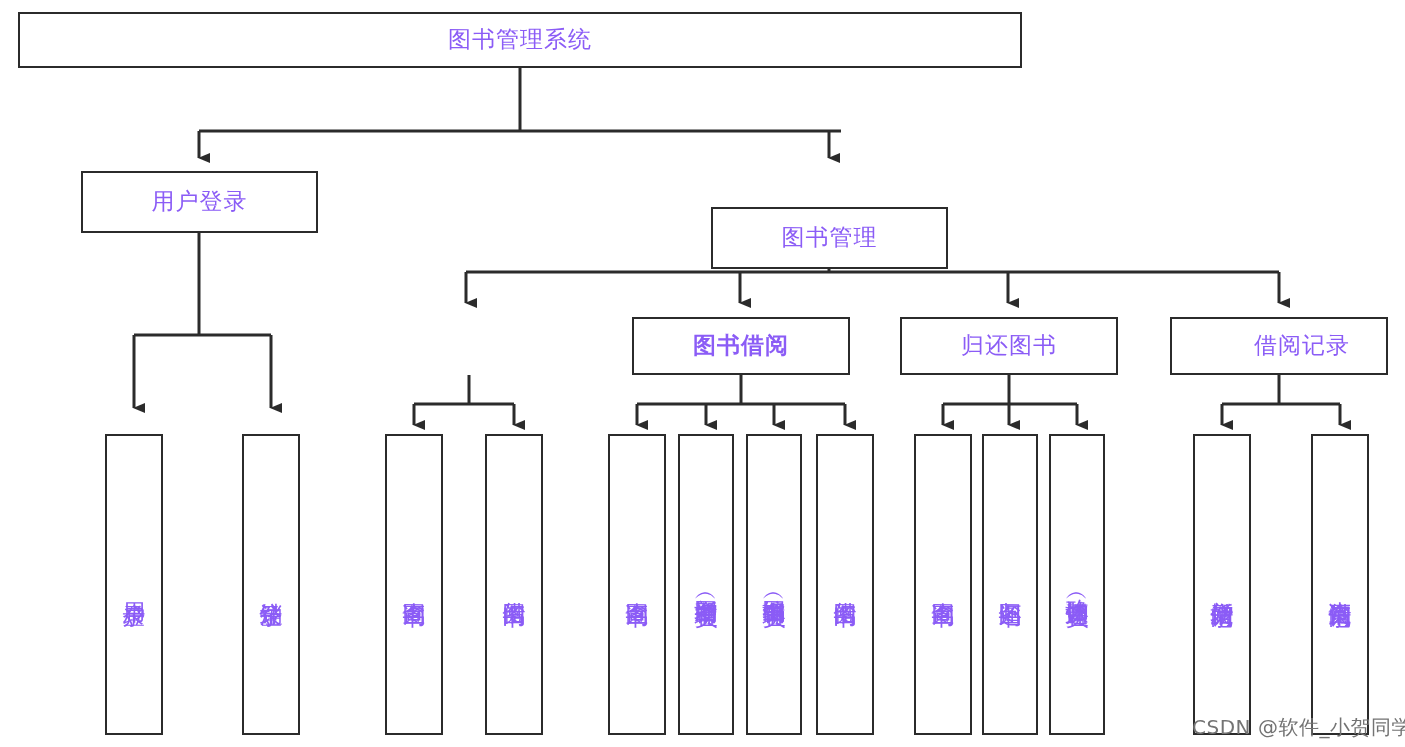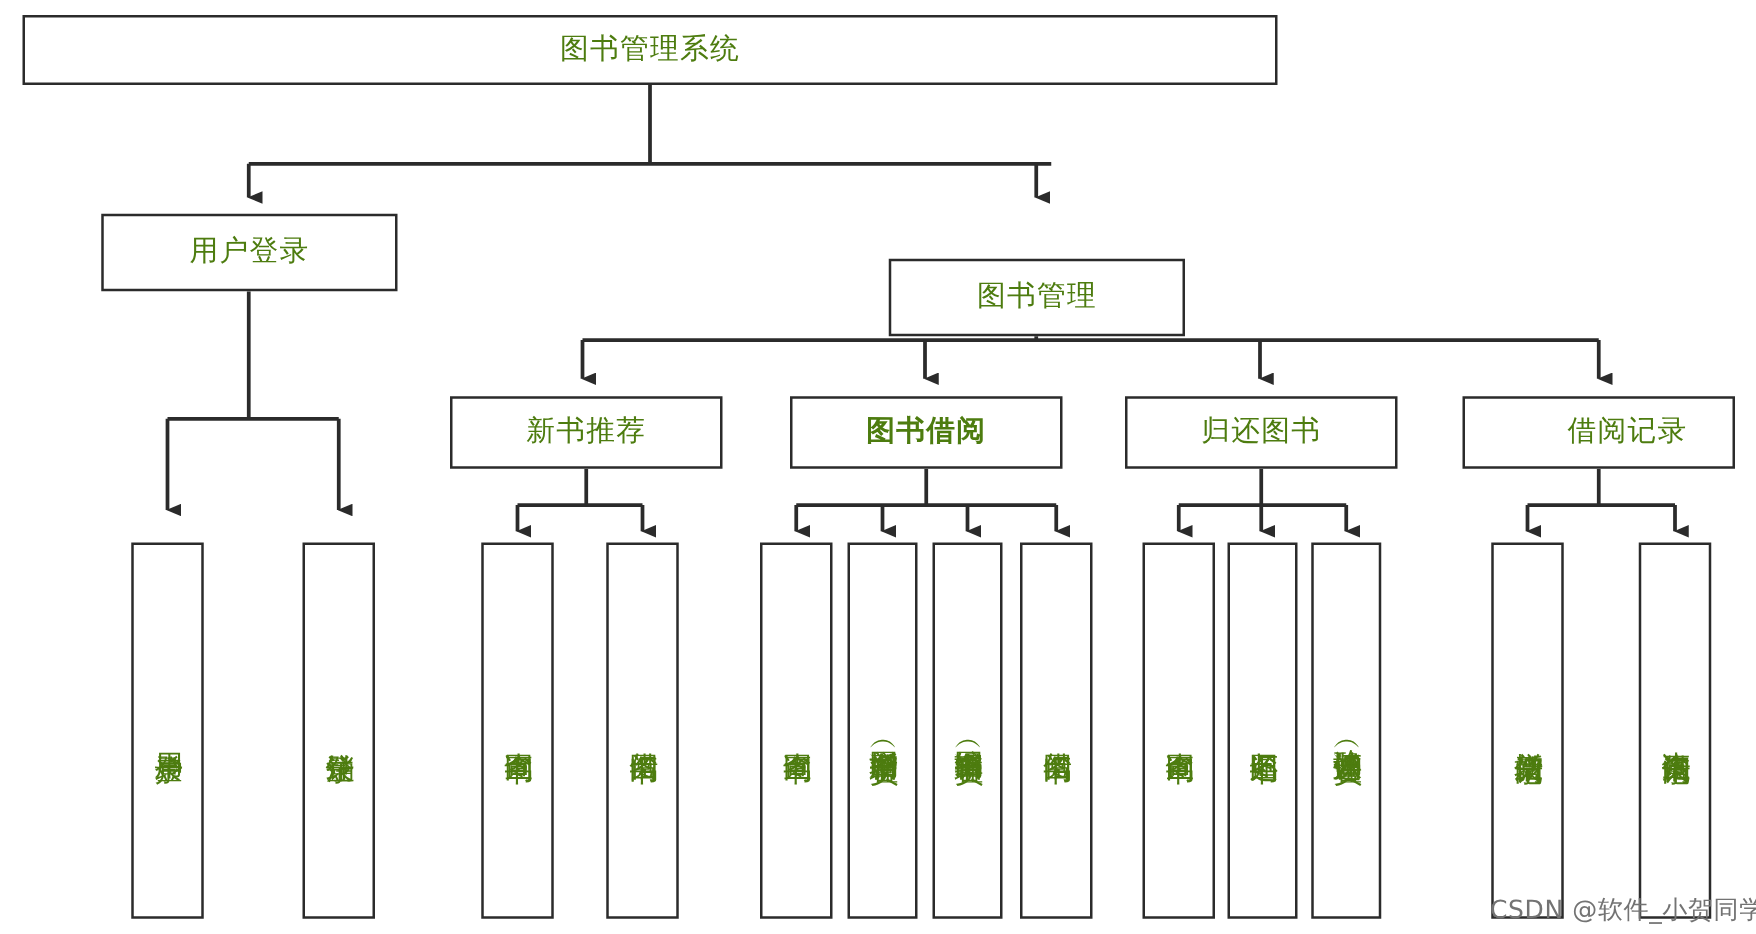--- a/index.html
+++ b/index.html
@@ -25,21 +25,21 @@
     height: 747px;
   }
   .node {
     position: absolute;
     box-sizing: border-box;
     border: 2.5px solid #2b2b2b;
     background: #ffffff;
     display: flex;
     align-items: center;
     justify-content: center;
-    color: #4d7c0f;
+    color: #8b5cf6;
   }
   .node.horiz {
     font-size: 23px;
     letter-spacing: 1px;
     line-height: 1.2;
   }
   .node.vert {
     font-size: 23px;
     line-height: 1.18;
     letter-spacing: 1px;
@@ -122,23 +122,20 @@
     <span>图书管理系统</span>
   </div>
 
   <div class="node horiz" style="left:81px; top:171px; width:237px; height:62px;">
     <span>用户登录</span>
   </div>
   <div class="node horiz" style="left:711px; top:171px; width:237px; height:62px;margin-top:36px;">
     <span>图书管理</span>
   </div>
 
-  <div class="node horiz" style="left:360px; top:317px; width:218px; height:58px;">
-    <span>新书推荐</span>
-  </div>
   <div class="node horiz" style="left:632px; top:317px; width:218px; height:58px;font-weight:bold;">
     <span>图书借阅</span>
   </div>
   <div class="node horiz" style="left:900px; top:317px; width:218px; height:58px;">
     <span>归还图书</span>
   </div>
   <div class="node horiz" style="left:1170px; top:317px; width:218px; height:58px;padding-left:46px;">
     <span>借阅记录</span>
   </div>
 

